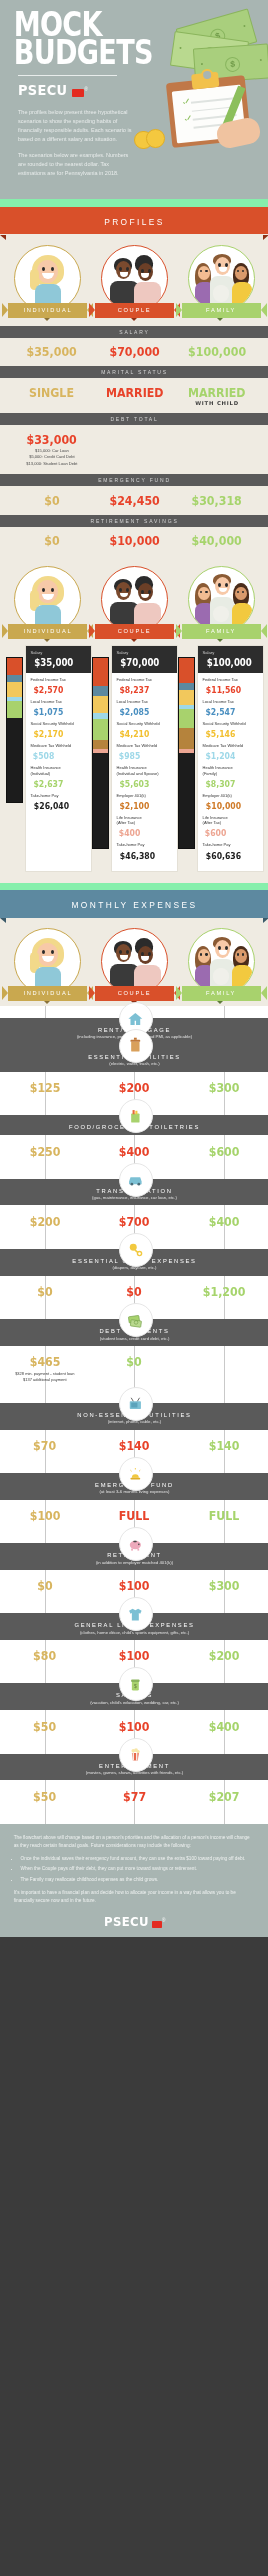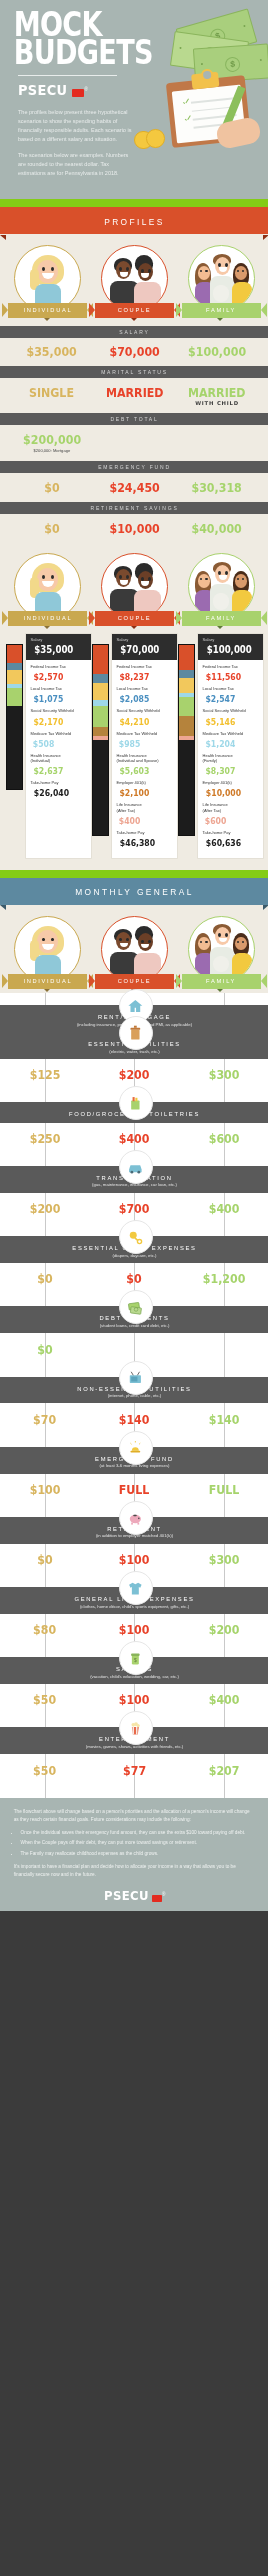--- a/index.html
+++ b/index.html
@@ -60,21 +60,21 @@
   .band:after{right:0;border-width:5.3px 6px 0 0;}
   .band-profiles{background:#d9502a;}
   .band-profiles:before{border-color:#8d3016 transparent transparent transparent;}
   .band-profiles:after{border-color:#8d3016 transparent transparent transparent;}
   .band-income{background:#d2b164;}
   .band-income:before{border-color:#8a7238 transparent transparent transparent;}
   .band-income:after{border-color:#8a7238 transparent transparent transparent;}
   .band-expenses{background:#5d89a0;}
   .band-expenses:before{border-color:#3b5a6a transparent transparent transparent;}
   .band-expenses:after{border-color:#3b5a6a transparent transparent transparent;}
-  .band-wrap{padding:7.6px 6px 0 6px;background:#84cc16;}
+  .band-wrap{padding:7.6px 6px 0 6px;background:#86efac;}
 
   
   .avatar-row{display:flex;justify-content:space-around;padding:10.6px 4.6px 0 4.6px;background:#efebe2;}
   .av-col{width:84px;text-align:center;position:relative;}
   .av-circle{width:65px;height:65px;border-radius:50%;margin:0 auto;background:#ffffff;
     position:relative;overflow:hidden;}
   .av-ind{border:1.9px solid #c9a84f;}
   .av-cou{border:1.9px solid #d9502a;}
   .av-fam{border:1.9px solid #a8d26d;}
   .ribbon{position:relative;margin:-9px auto 0 auto;width:79px;height:15px;color:#fff;
@@ -296,21 +296,21 @@
           <div class="tbl-cell"><span class="big-num c-green">$100,000</span></div>
         </div>
         <div class="tbl-head">MARITAL STATUS</div>
         <div class="tbl-row">
           <div class="tbl-cell"><span class="big-num c-gold">SINGLE</span></div>
           <div class="tbl-cell"><span class="big-num c-red">MARRIED</span></div>
           <div class="tbl-cell"><span class="big-num c-green">MARRIED</span><div class="mini-tag">WITH CHILD</div></div>
         </div>
         <div class="tbl-head">DEBT TOTAL</div>
         <div class="tbl-row">
-          <div class="tbl-cell"><span class="big-num c-green">$200,000</span><div class="sub-note">$200,000: Mortgage</div></div>
+          <div class="tbl-cell"><span class="big-num c-red">$33,000</span><div class="sub-note">$15,000: Car Loan<br>$5,000: Credit Card Debt<br>$13,000: Student Loan Debt</div></div>
         </div>
         <div class="tbl-head">EMERGENCY FUND</div>
         <div class="tbl-row">
           <div class="tbl-cell"><span class="big-num c-gold">$0</span></div>
           <div class="tbl-cell"><span class="big-num c-red">$24,450</span></div>
           <div class="tbl-cell"><span class="big-num c-green">$30,318</span></div>
         </div>
         <div class="tbl-head">RETIREMENT SAVINGS</div>
         <div class="tbl-row">
           <div class="tbl-cell"><span class="big-num c-gold">$0</span></div>
@@ -453,21 +453,21 @@
             <div class="li"><div class="lbl">Employer 401(k)</div><div class="val v-orange">$10,000</div></div>
             <div class="li"><div class="lbl">Life Insurance<br>(After Tax)</div><div class="val v-pink">$600</div></div>
             <div class="li"><div class="lbl">Take-home Pay</div><div class="val v-black">$60,636</div></div>
           </div>
         </div>
       </div>
     </div>
 
   <div class="band-wrap">
     <div class="band band-expenses">
-      <span class="band-label">MONTHLY GENERAL</span>
+      <span class="band-label">MONTHLY EXPENSES</span>
     </div>
   </div>
 
   <div class="avatar-row" style="padding-bottom:4.6px;">
     <div class="av-col">
       <div class="av-circle av-ind">
         <span class="p-hair" style="left:16.7px;top:9px;width:32px;height:30px;background:#f2d98a;"></span>
         <span class="p-head" style="left:22px;top:13.7px;width:21px;height:23px;background:#f7c9a8;"></span>
         <span class="p-eye" style="left:26.6px;top:21px;"></span>
           <span class="p-eye" style="left:36px;top:21px;"></span>
@@ -610,20 +610,21 @@
             <svg width="16.7" height="16.7" viewBox="0 0 24 24">
               <rect x="2" y="7" width="15" height="9" rx="1" transform="rotate(-8 2 7)" fill="#a8d26d" stroke="#7aa551"></rect>
               <rect x="6" y="11" width="15" height="9" rx="1" transform="rotate(8 6 11)" fill="#b9d98f" stroke="#7aa551"></rect>
               <circle cx="13" cy="15" r="2.6" fill="none" stroke="#7aa551"></circle>
             </svg>
           </div>
           <div class="t">DEBT PAYMENTS</div>
           <div class="s">(student loans, credit card debt, etc.)</div>
         </div>
         <div class="exp-vals">
+          <div class="cell"><span class="exp-num c-gold">$465</span><div class="exp-note">$328 min. payment - student loan<br>$137 additional payment</div></div>
           <div class="cell"><span class="exp-num c-green">$0</span></div>
         </div>
         <div class="exp-head">
           <div class="exp-icon">
             <svg width="16.7" height="16.7" viewBox="0 0 24 24">
               <rect x="4" y="9" width="16" height="11" rx="1" fill="#7cc0d4"></rect>
               <rect x="6" y="11" width="9" height="7" fill="#5ba3bb"></rect>
               <path d="M9 9L6 4M15 9l3-5" stroke="#4a4a4a" stroke-width="1.2"></path>
             </svg>
           </div>

